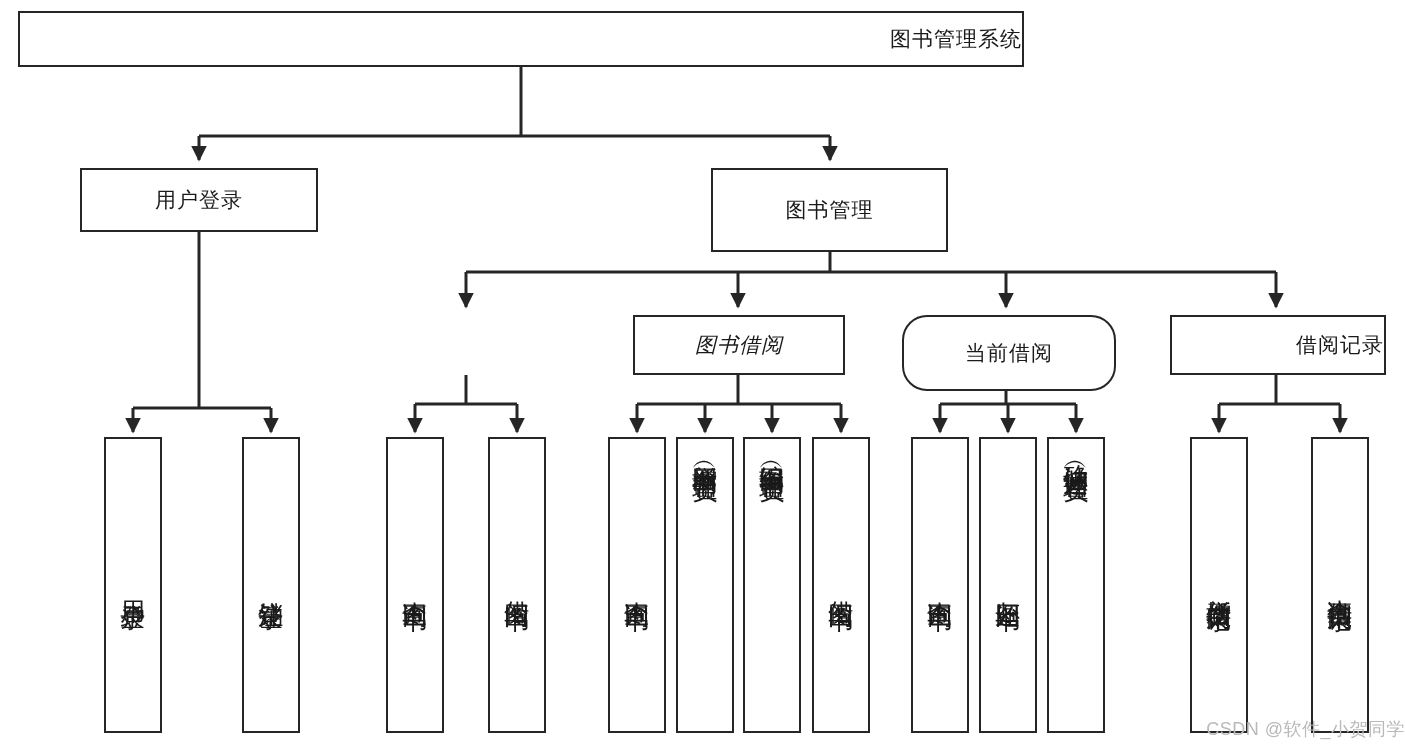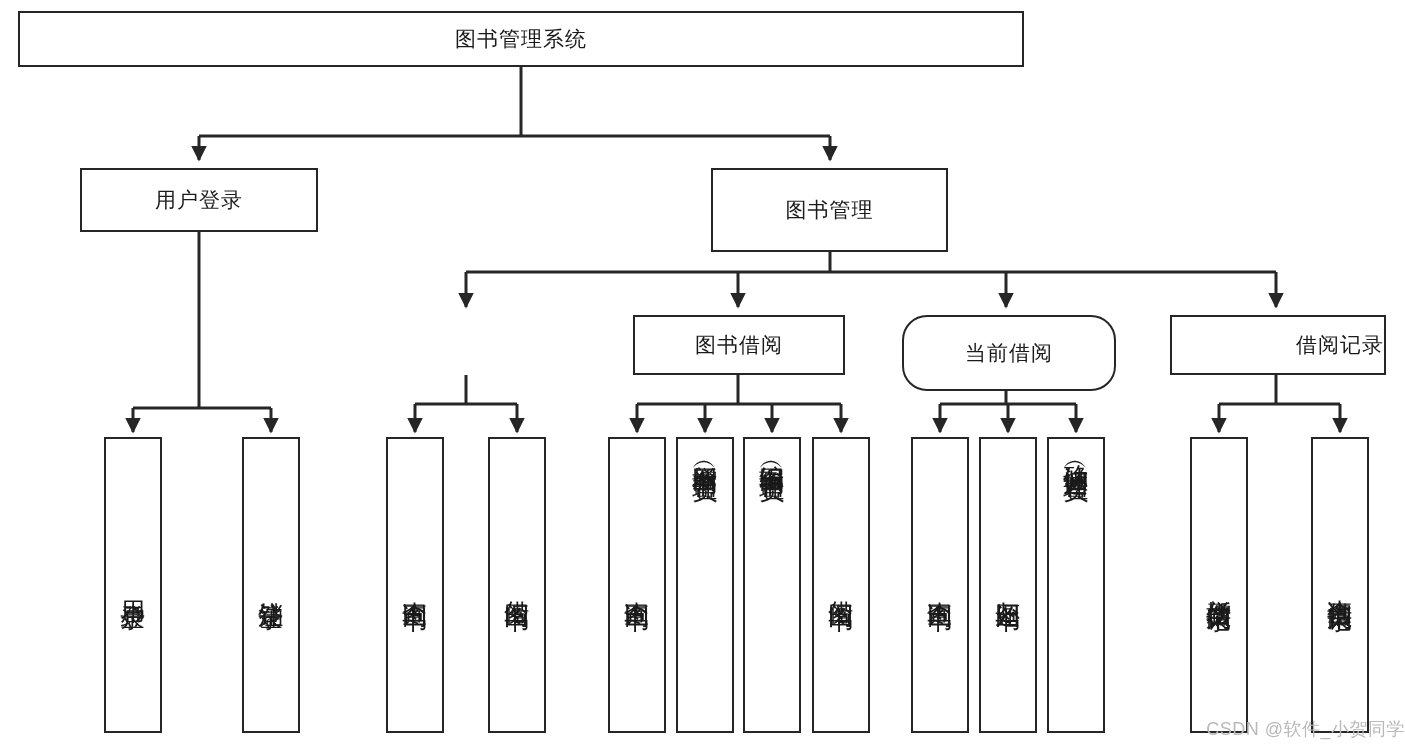--- a/index.html
+++ b/index.html
@@ -116,32 +116,32 @@
       <path d="M 1008 404 L 1008 432" marker-end="url(#arrow)"></path>
       <path d="M 1076 404 L 1076 432" marker-end="url(#arrow)"></path>
 
       <path d="M 1276 375 L 1276 404"></path>
       <path d="M 1219 404 L 1340 404"></path>
       <path d="M 1219 404 L 1219 432" marker-end="url(#arrow)"></path>
       <path d="M 1340 404 L 1340 432" marker-end="url(#arrow)"></path>
     </g>
   </svg>
 
-  <div class="node horiz" style="left:18px; top:11px; width:1006px; height:56px;">
+  <div class="node horiz" style="left:18px; top:11px; width:1006px; height:56px;justify-content:flex-end;">
     <span class="node-label">图书管理系统</span>
   </div>
 
   <div class="node horiz" style="left:80px; top:168px; width:238px; height:64px;">
     <span class="node-label">用户登录</span>
   </div>
   <div class="node horiz" style="left:711px; top:168px; width:237px; height:84px;">
     <span class="node-label">图书管理</span>
   </div>
 
-  <div class="node horiz" style="left:633px; top:315px; width:212px; height:60px;">
+  <div class="node horiz" style="left:633px; top:315px; width:212px; height:60px;font-style:italic;">
     <span class="node-label">图书借阅</span>
   </div>
   <div class="node horiz" style="left:902px; top:315px; width:214px; height:76px;border-radius:25px;">
     <span class="node-label">当前借阅</span>
   </div>
   <div class="node horiz" style="left:1170px; top:315px; width:216px; height:60px;justify-content:flex-end;">
     <span class="node-label">借阅记录</span>
   </div>
 
   <div class="node vert" style="left:104px; top:437px; width:58px; height:296px;">

